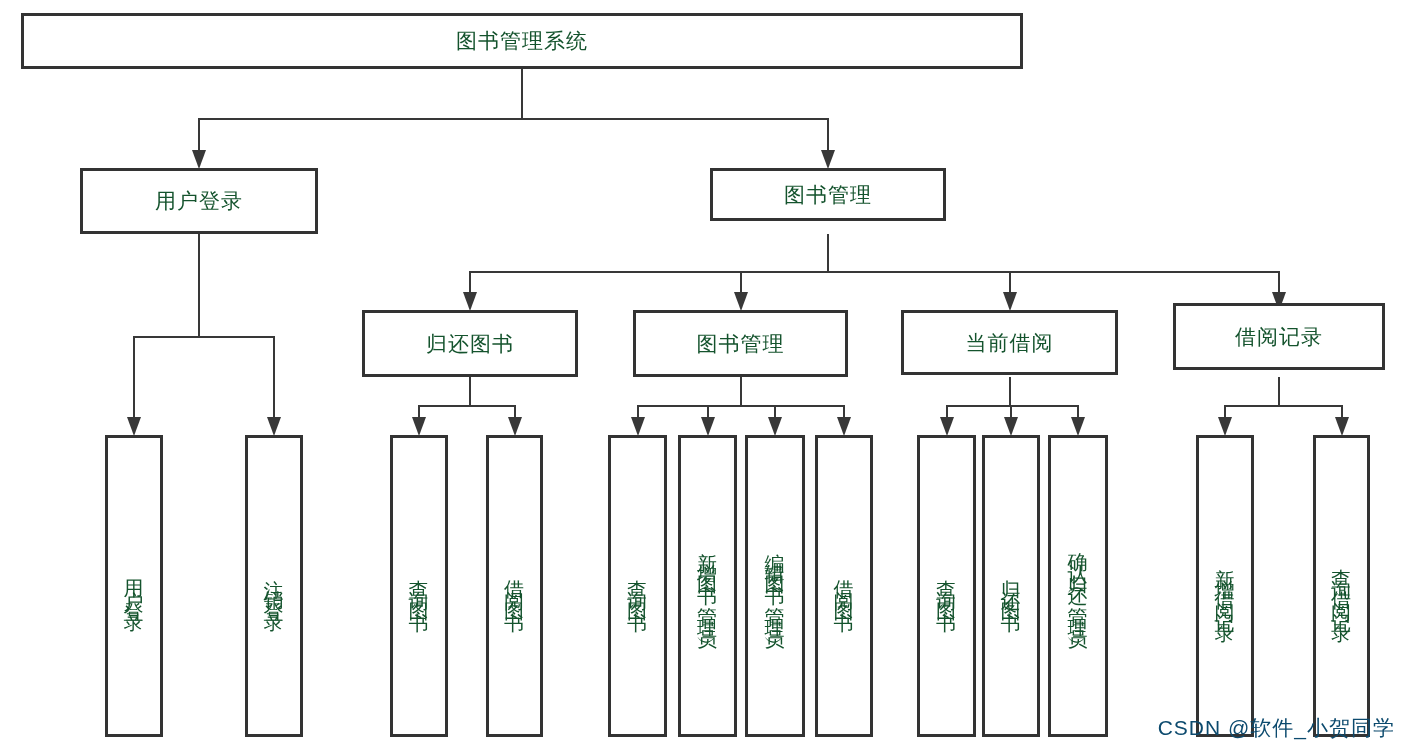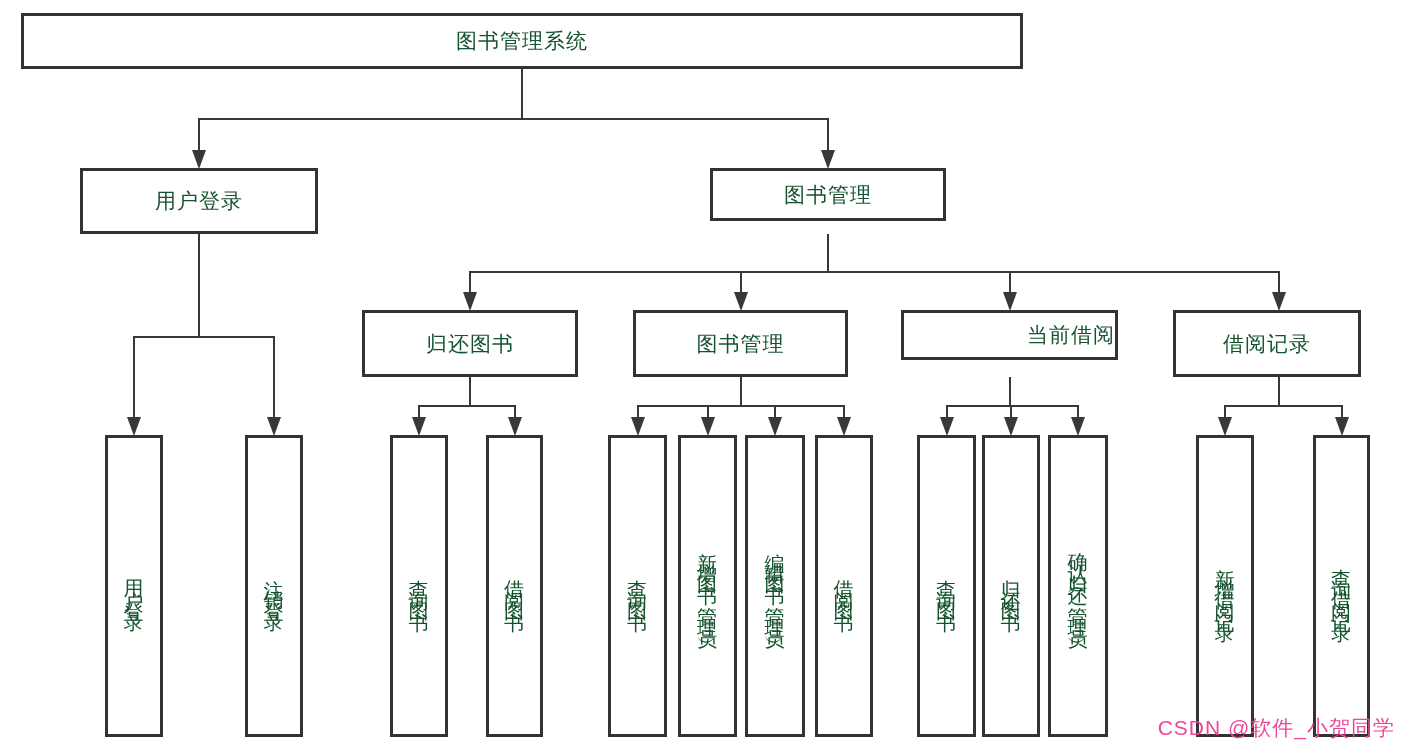--- a/index.html
+++ b/index.html
@@ -48,21 +48,21 @@
     height: 0;
     border-left: 7px solid transparent;
     border-right: 7px solid transparent;
     border-top: 19px solid #383838;
   }
   .watermark {
     position: absolute;
     right: 10px;
     bottom: 5px;
     font-size: 21px;
-    color: #ec4899;
+    color: #0c4a6e;
     letter-spacing: 1px;
     white-space: nowrap;
   }
 </style>
 </head>
 <body>
 
 <div class="canvas">
   <div id="connector-layer">
       <div class="seg" style="left: 521px; top: 69px; width: 2px; height: 51px;"></div>
@@ -127,24 +127,24 @@
       </div>
       <div class="node" style="left: 710px; top: 168px; width: 236px; height: 53px;">
         <span class="lbl-h">图书管理</span>
       </div>
       <div class="node" style="left: 362px; top: 310px; width: 216px; height: 67px;">
         <span class="lbl-h">归还图书</span>
       </div>
       <div class="node" style="left: 633px; top: 310px; width: 215px; height: 67px;">
         <span class="lbl-h">图书管理</span>
       </div>
-      <div class="node" style="left: 901px; top: 310px; width: 217px; height: 50px; justify-content: flex-end;">
+      <div class="node" style="left: 901px; top: 310px; width: 217px; height: 65px;">
         <span class="lbl-h">当前借阅</span>
       </div>
-      <div class="node" style="left: 1173px; top: 310px; width: 188px; height: 67px;">
+      <div class="node" style="left: 1173px; top: 303px; width: 212px; height: 67px;">
         <span class="lbl-h">借阅记录</span>
       </div>
       <div class="node" style="left: 105px; top: 435px; width: 58px; height: 302px;">
         <span class="lbl-v">用户登录</span>
       </div>
       <div class="node" style="left: 245px; top: 435px; width: 58px; height: 302px;">
         <span class="lbl-v">注销登录</span>
       </div>
       <div class="node" style="left: 390px; top: 435px; width: 58px; height: 302px;">
         <span class="lbl-v">查询图书</span>

